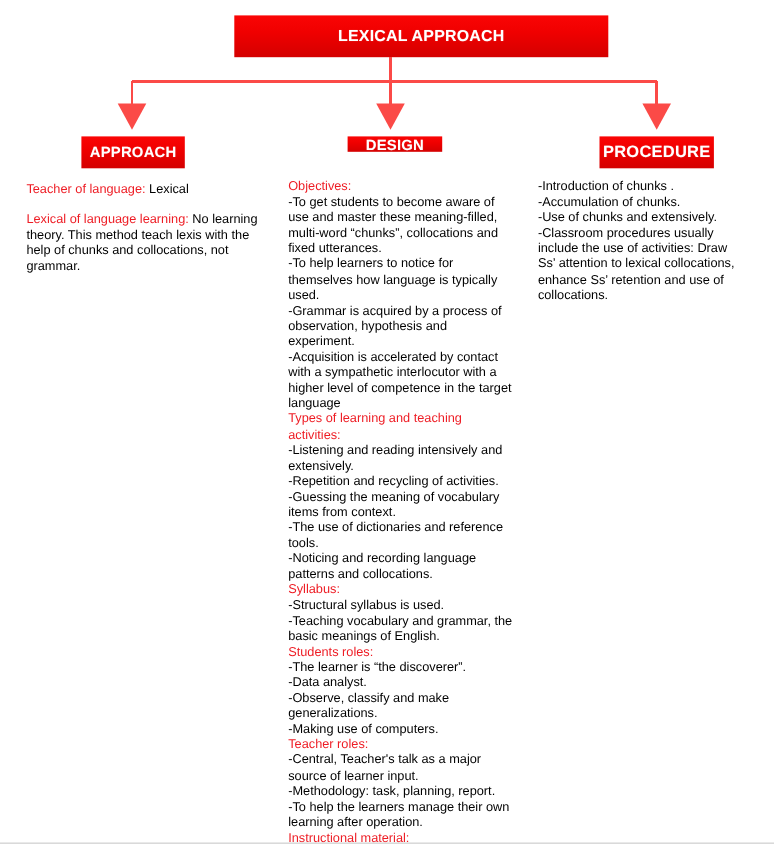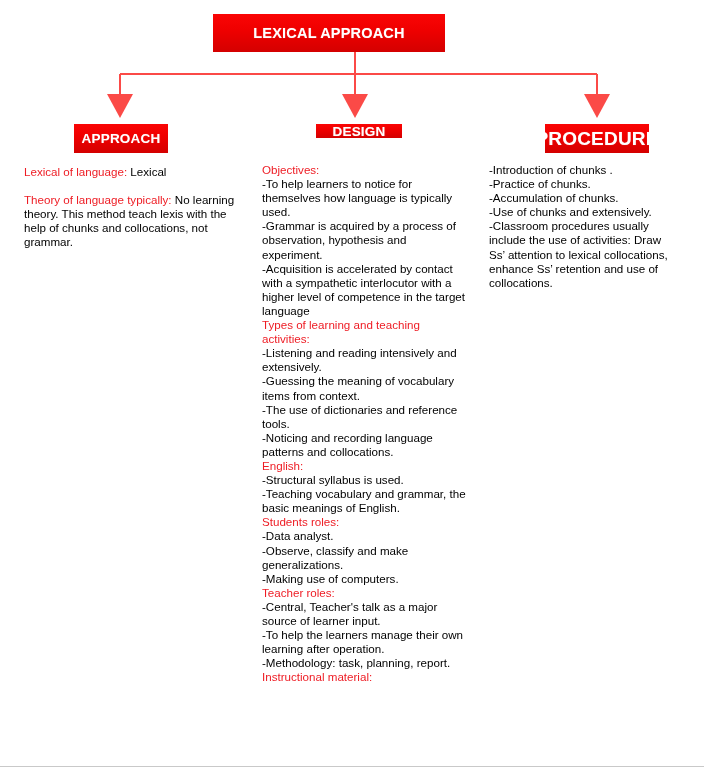--- a/index.html
+++ b/index.html
@@ -36,21 +36,21 @@
     align-items: center;
     justify-content: center;
     text-align: center;
     text-shadow: 0 0 1px rgba(255,255,255,0.35);
     box-sizing: border-box;
   }
 
   #title-box {
     left: 213px;
     top: 14px;
-    width: 232px;
+    width: 340px;
     height: 38px;
     font-size: 14.5px;
   }
 
   #box-approach {
     left: 74px;
     top: 124px;
     width: 94px;
     height: 29px;
     font-size: 13.5px;
@@ -60,21 +60,21 @@
     top: 124px;
     width: 86px;
     height: 14px;
     font-size: 13.5px;
   }
   #box-procedure {
     left: 545px;
     top: 124px;
     width: 104px;
     height: 29px;
-    font-size: 19px;
+    font-size: 15px;
   }
 
   
   #connectors {
     position: absolute;
     left: 0; top: 0;
     width: 704px;
     height: 767px;
     pointer-events: none;
   }
@@ -140,73 +140,75 @@
       <polygon points="584,94 610,94 597,118"></polygon>
     </g>
   </svg>
 
   <div class="redbox" id="box-approach">APPROACH</div>
   <div class="redbox" id="box-design">DESIGN</div>
   <div class="redbox" id="box-procedure">PROCEDURE</div>
 
   <div class="column" id="col-approach">
     <p class="para">
-      <span class="heading">Lexical of language:</span><span> Lexical</span>
+      <span class="heading">Teacher of language:</span><span> Lexical</span>
     </p>
     <div class="spacer"></div>
     <p class="para">
-      <span class="heading">Theory of language typically:</span><span> No learning theory. This method teach lexis with the help of chunks and collocations, not grammar.</span>
+      <span class="heading">Lexical of language learning:</span><span> No learning theory. This method teach lexis with the help of chunks and collocations, not grammar.</span>
     </p>
   </div>
 
   <div class="column" id="col-design">
 
     <div class="blk">
       <div class="heading">Objectives:</div>
+      <div>-To get students to become aware of use and master these meaning-filled, multi-word “chunks”, collocations and fixed utterances.</div>
       <div>-To help learners to notice for themselves how language is typically used.</div>
       <div>-Grammar is acquired by a process of observation, hypothesis and experiment.</div>
       <div>-Acquisition is accelerated by contact with a sympathetic interlocutor with a higher level of competence in the target language</div>
     </div>
 
     <div class="blk">
       <div class="heading">Types of learning and teaching activities:</div>
       <div>-Listening and reading intensively and extensively.</div>
+      <div>-Repetition and recycling of activities.</div>
       <div>-Guessing the meaning of vocabulary items from context.</div>
       <div>-The use of dictionaries and reference tools.</div>
       <div>-Noticing and recording language patterns and collocations.</div>
     </div>
 
     <div class="blk">
-      <div class="heading">English:</div>
+      <div class="heading">Syllabus:</div>
       <div>-Structural syllabus is used.</div>
       <div>-Teaching vocabulary and grammar, the basic meanings of English.</div>
     </div>
 
     <div class="blk">
       <div class="heading">Students roles:</div>
+      <div>-The learner is “the discoverer”.</div>
       <div>-Data analyst.</div>
       <div>-Observe, classify and make generalizations.</div>
       <div>-Making use of computers.</div>
     </div>
 
     <div class="blk">
       <div class="heading">Teacher roles:</div>
       <div>-Central, Teacher's talk as a major source of learner input.</div>
+      <div>-Methodology: task, planning, report.</div>
       <div>-To help the learners manage their own learning after operation.</div>
-      <div>-Methodology: task, planning, report.</div>
     </div>
 
     <div class="blk">
       <div class="heading">Instructional material:</div>
 
     </div>
 
   </div>
 
   <div class="column" id="col-procedure">
     <div>-Introduction of chunks .</div>
-    <div>-Practice of chunks.</div>
     <div>-Accumulation of chunks.</div>
     <div>-Use of chunks and extensively.</div>
     <div>-Classroom procedures usually include the use of activities: Draw Ss’ attention to lexical collocations, enhance Ss’ retention and use of collocations.</div>
   </div>
 
 </div>
 
 </body></html>

